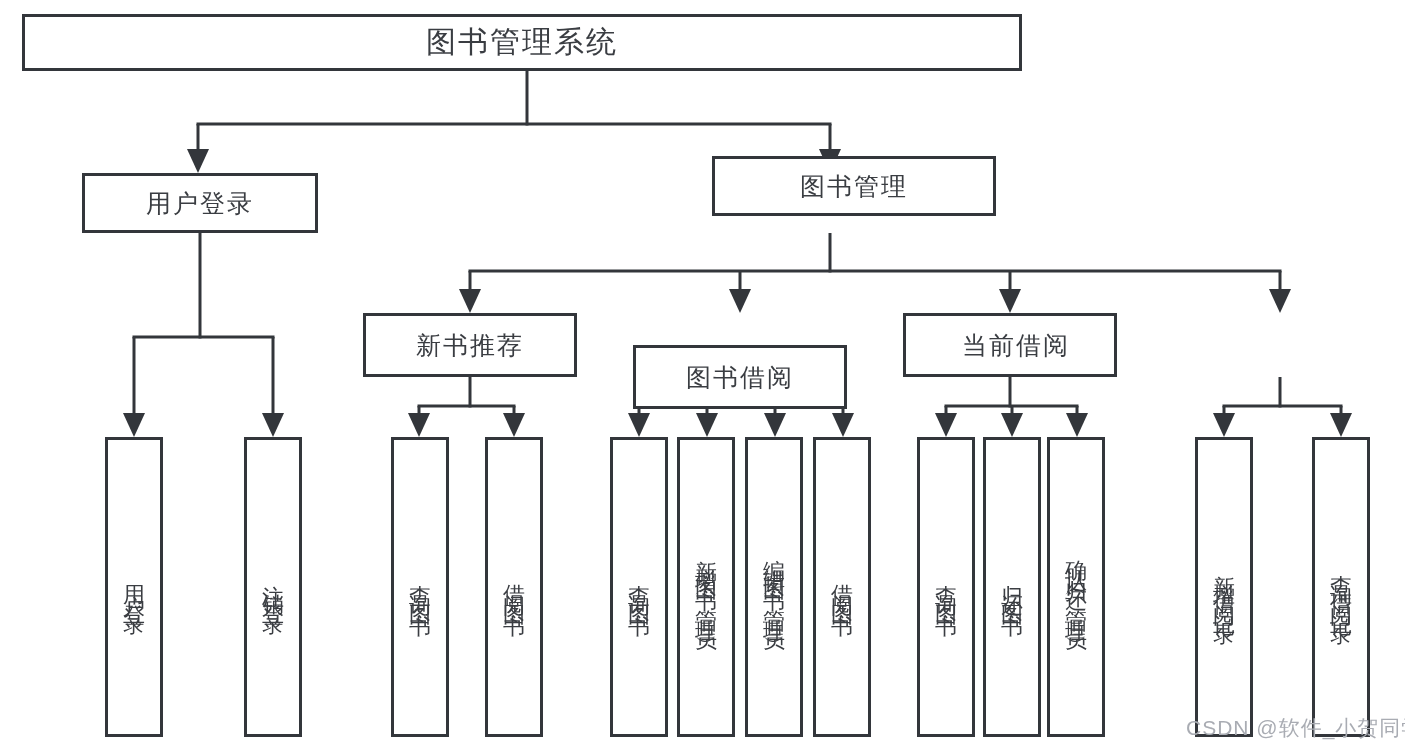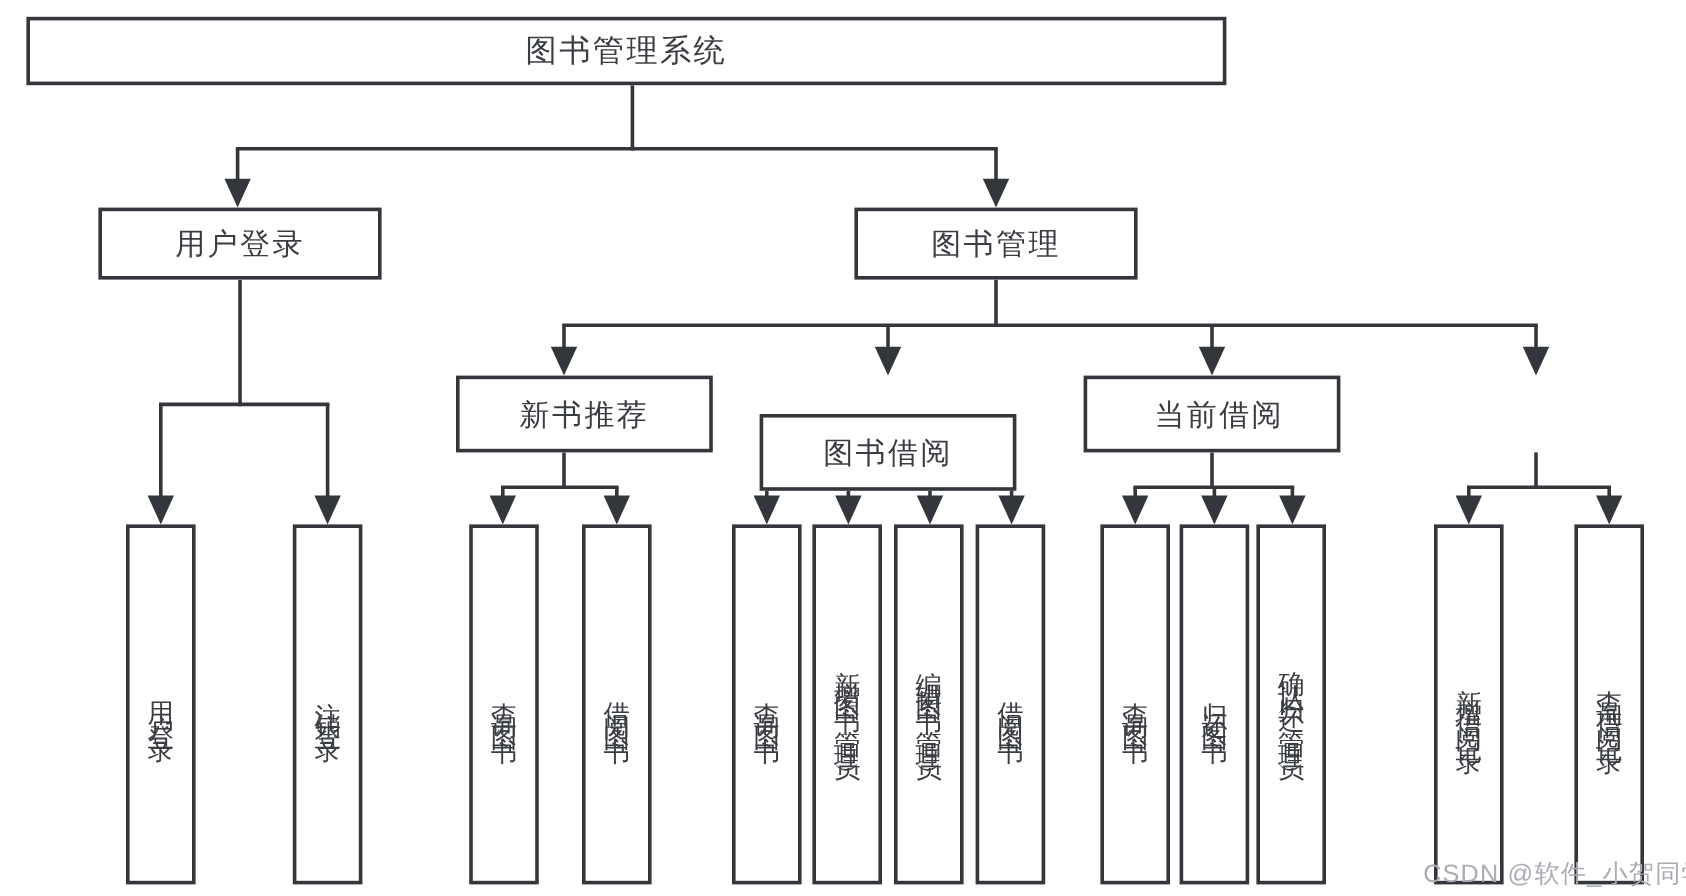--- a/index.html
+++ b/index.html
@@ -18,25 +18,25 @@
     box-sizing: border-box;
     border: 3px solid #33363b;
     background: #ffffff;
     display: flex;
     align-items: center;
     justify-content: center;
     text-align: center;
   }
   .h-label { font-size: 25px; letter-spacing: 2px; white-space: nowrap; }
   .root  { left: 22px;  top: 14px;  width: 1000px; height: 57px; }
-  .root .h-label { font-size: 26px; }
+  .root .h-label { font-size: 30px; }
   .lvl2a { left: 82px;  top: 173px; width: 236px; height: 60px; }
-  .lvl2b { left: 712px; top: 173px; width: 236px; height: 60px; }
+  .lvl2b { left: 712px; top: 156px; width: 284px; height: 60px; }
   .lvl3  { top: 313px; width: 214px; height: 64px; }
-  .g1 { left: 363px; margin-left: 17px; }  .g2 { left: 633px; margin-top: 32px; }
+  .g1 { left: 363px; }  .g2 { left: 633px; margin-top: 32px; }
   .g3 { left: 903px; padding-left: 12px; }  .g4 { left: 1173px; }
   .leaf { top: 437px; width: 58px; height: 300px; }
   .leaf .v-label {
     writing-mode: vertical-rl;
     text-orientation: mixed;
     font-size: 22px;
     letter-spacing: 10px;
     line-height: 1;
     white-space: nowrap;
   }

